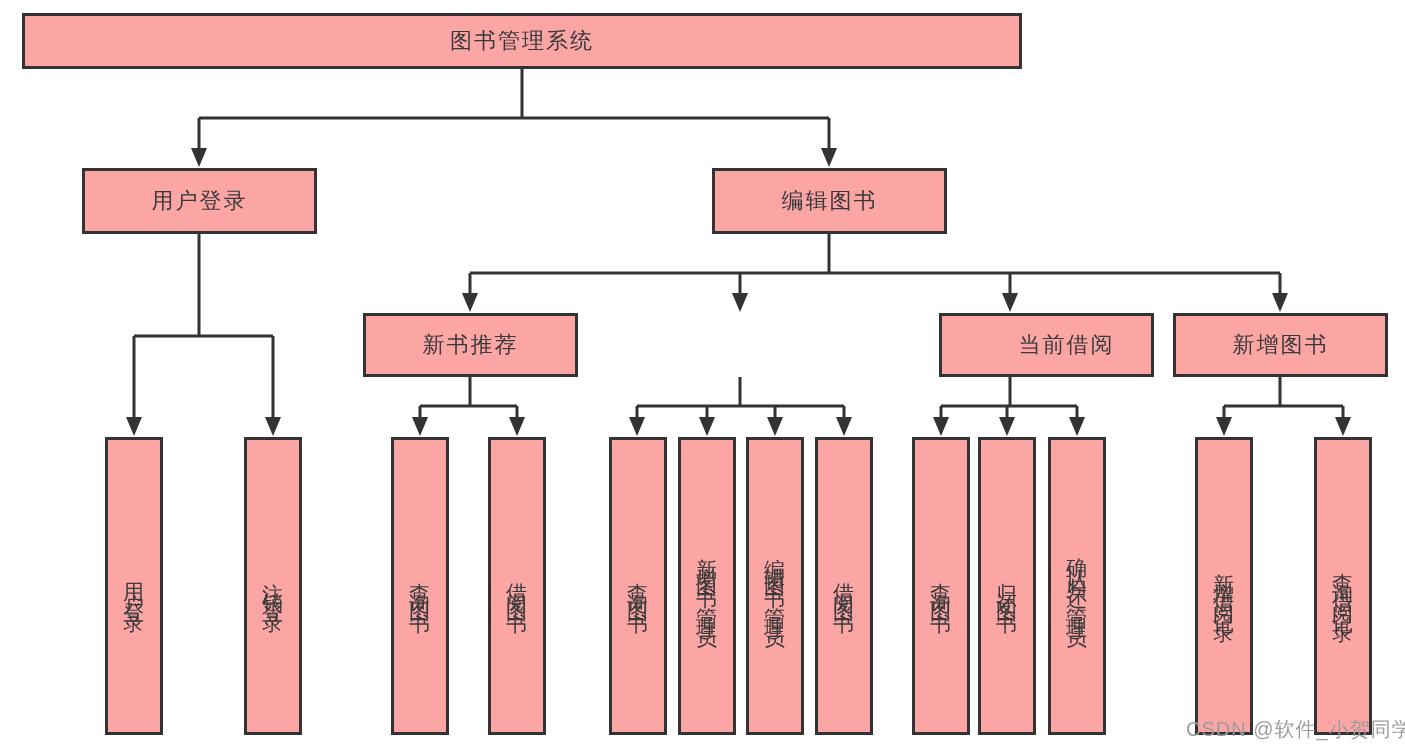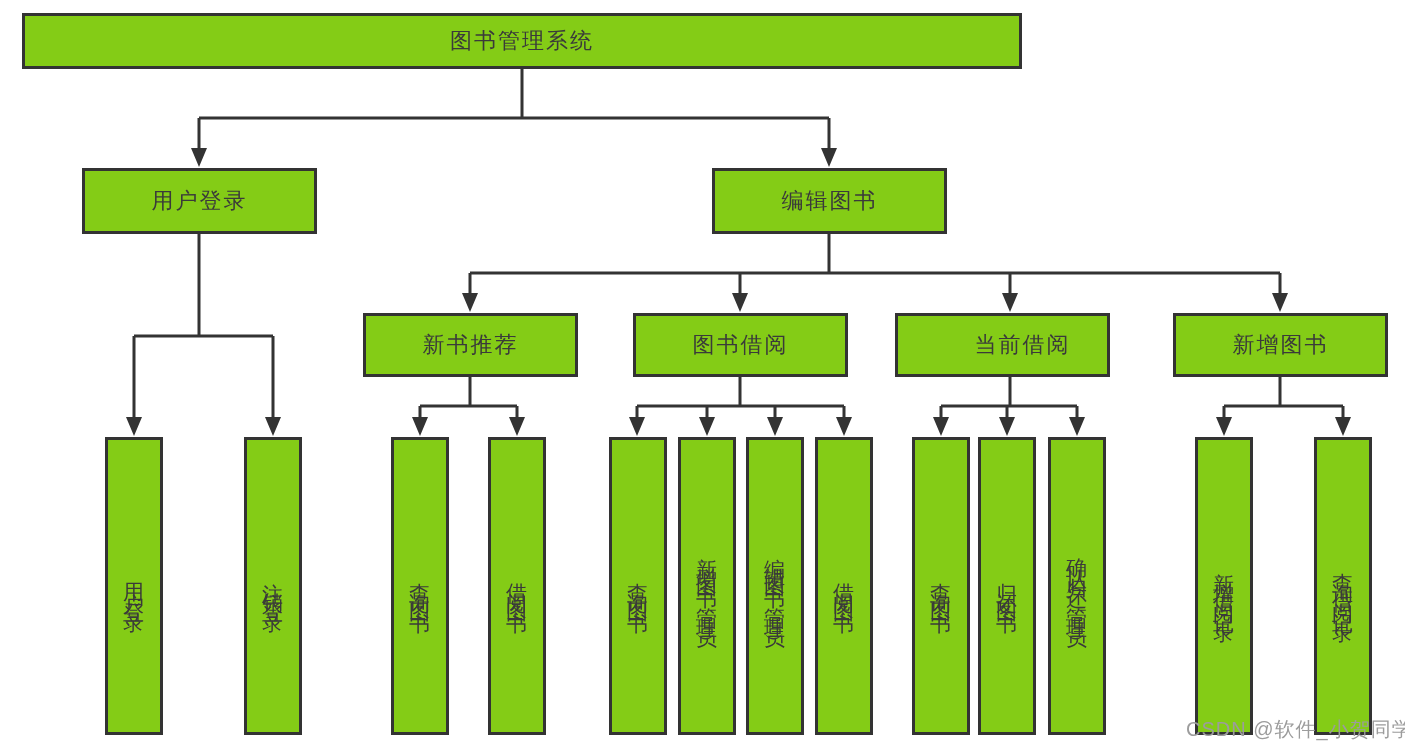--- a/index.html
+++ b/index.html
@@ -18,21 +18,21 @@
   }
   #connectors {
     position: absolute;
     left: 0;
     top: 0;
     width: 1405px;
     height: 747px;
   }
   .box {
     position: absolute;
-    background: #84cc16;
+    background: #fca5a5;
     border: 3px solid #333333;
     box-sizing: border-box;
     display: flex;
     align-items: center;
     justify-content: center;
   }
   .hlabel {
     font-size: 22px;
     letter-spacing: 2px;
     white-space: nowrap;
@@ -134,24 +134,21 @@
   <div class="box lvl2-box" style="left:82px;">
     <span class="hlabel">用户登录</span>
   </div>
   <div class="box lvl2-box" style="left:712px;">
     <span class="hlabel">编辑图书</span>
   </div>
 
   <div class="box lvl3-box" style="left:363px;">
     <span class="hlabel">新书推荐</span>
   </div>
-  <div class="box lvl3-box" style="left:633px;">
-    <span class="hlabel">图书借阅</span>
-  </div>
-  <div class="box lvl3-box" style="left:895px;padding-left:40px;">
+  <div class="box lvl3-box" style="left:939px;padding-left:40px;">
     <span class="hlabel">当前借阅</span>
   </div>
   <div class="box lvl3-box" style="left:1173px;">
     <span class="hlabel">新增图书</span>
   </div>
 
   <div class="box vbox" style="left:105px;">
     <span class="vlabel">用户登录</span>
   </div>
   <div class="box vbox" style="left:244px;">

